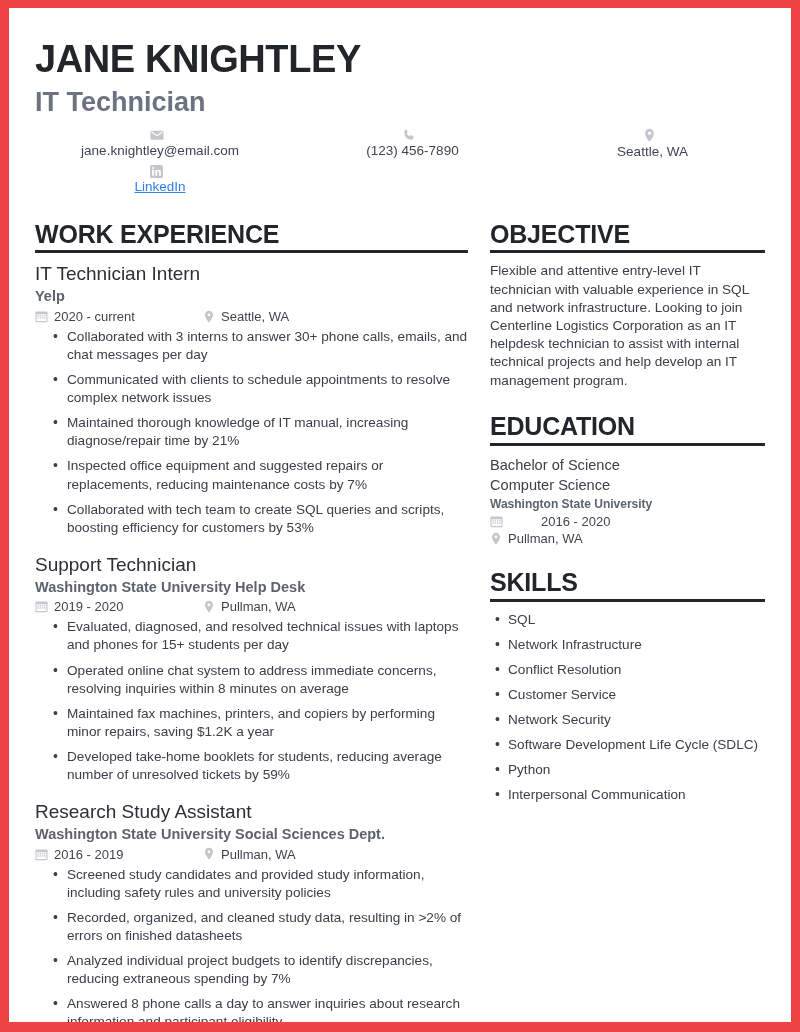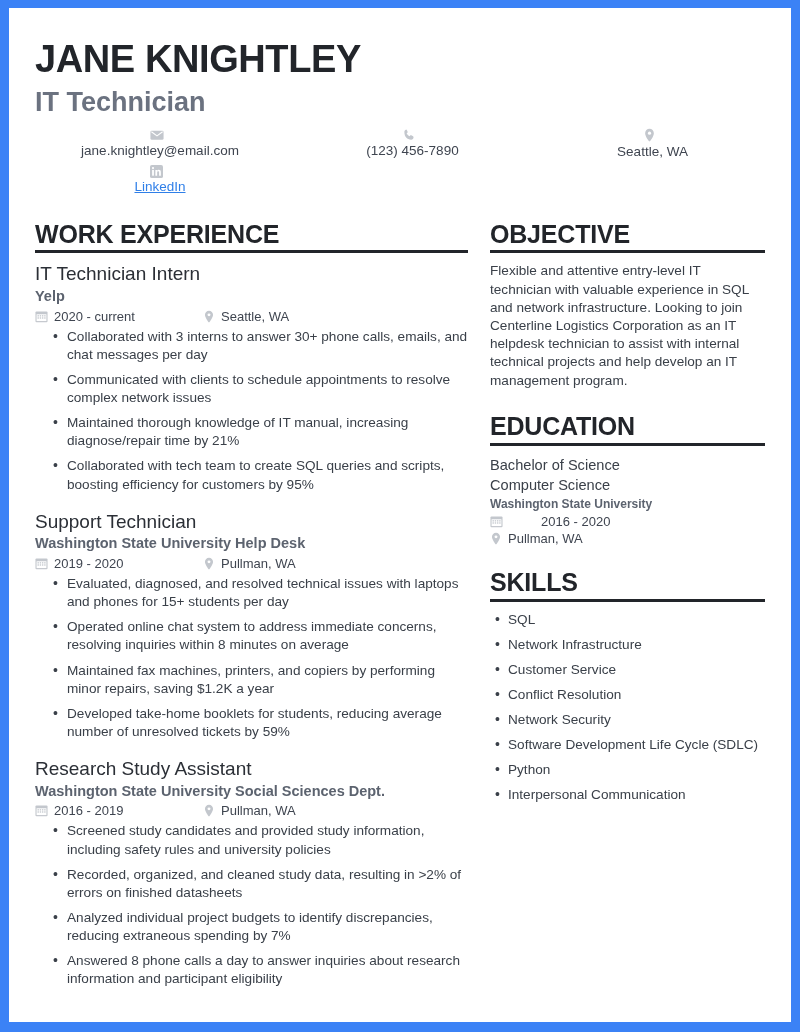--- a/index.html
+++ b/index.html
@@ -8,21 +8,21 @@
     margin: 0; padding: 0;
     background: #000;
   }
   body {
     width: 800px; height: 1032px;
     font-family: "Liberation Sans", sans-serif;
     -webkit-font-smoothing: antialiased;
   }
   .page-frame {
     width: 800px; height: 1032px;
-    background: #3b82f6;
+    background: #ef4444;
     padding: 8px 9px 10px 9px;
   }
   .page {
     width: 782px; height: 1014px;
     background: #ffffff;
     padding: 26px 26px 0 26px;
     overflow: hidden;
     position: relative;
   }
 
@@ -279,21 +279,22 @@
                         <circle cx="7" cy="5.5" r="1.7" fill="#ffffff"></circle>
                       </svg>
                     </span>
                     <span>Seattle, WA</span>
                   </div>
                 </div>
                 <ul class="bullets">
                   <li>Collaborated with 3 interns to answer 30+ phone calls, emails, and chat messages per day</li>
                   <li>Communicated with clients to schedule appointments to resolve complex network issues</li>
                   <li>Maintained thorough knowledge of IT manual, increasing diagnose/repair time by 21%</li>
-                  <li>Collaborated with tech team to create SQL queries and scripts, boosting efficiency for customers by 95%</li>
+                  <li>Inspected office equipment and suggested repairs or replacements, reducing maintenance costs by 7%</li>
+                  <li>Collaborated with tech team to create SQL queries and scripts, boosting efficiency for customers by 53%</li>
                 </ul>
               </div>
               <div class="job">
                 <div class="job-role">Support Technician</div>
                 <div class="job-company">Washington State University Help Desk</div>
                 <div class="meta-row">
                   <div class="meta-item meta-date">
                     <span class="ico">
                       <svg width="13" height="13" viewBox="0 0 14 14">
                         <rect x="0.5" y="1.6" width="13" height="11.6" rx="1.2" fill="#c3c7cd"></rect>
@@ -410,22 +411,22 @@
           <span>Pullman, WA</span>
         </div>
       </div>
 
       <div class="section">
         <div class="sec-head">SKILLS</div>
         <div class="sec-rule"></div>
         <ul class="skills" id="skills-container">
               <li>SQL</li>
               <li>Network Infrastructure</li>
+              <li>Conflict Resolution</li>
               <li>Customer Service</li>
-              <li>Conflict Resolution</li>
               <li>Network Security</li>
               <li>Software Development Life Cycle (SDLC)</li>
               <li>Python</li>
               <li>Interpersonal Communication</li>
             </ul>
       </div>
 
     </div>
   </div>
 

